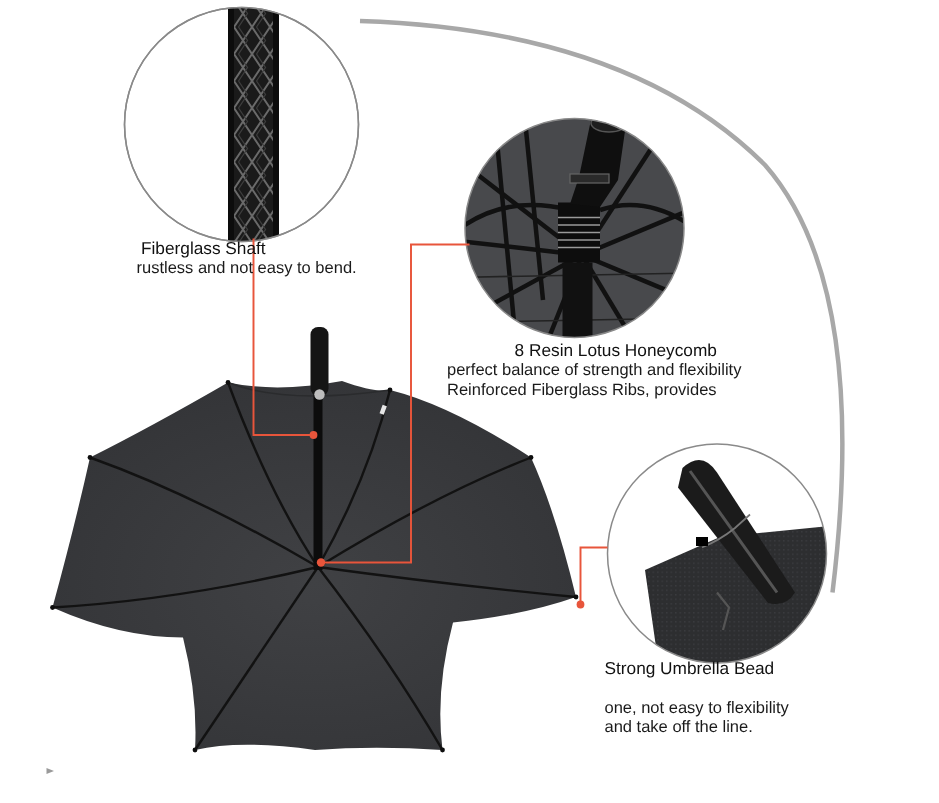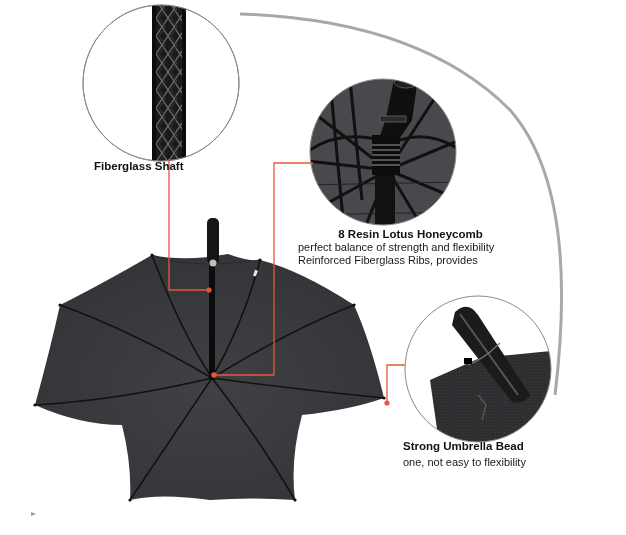--- a/index.html
+++ b/index.html
@@ -1,27 +1,27 @@
 <!DOCTYPE html>
 <html><head>
   <meta charset="utf-8">
   <style>
     html, body { margin: 0; padding: 0; background: #ffffff; }
     body { width: 626px; height: 535px; position: relative; overflow: hidden;
            font-family: "Liberation Sans", sans-serif; color: #111; }
     #art { position: absolute; left: 0; top: 0; }
     .callout { position: absolute; }
-    .callout .title { font-weight: bold; font-size: 11.5px; line-height: 13px; color: #111; }
+    .callout .title { font-weight: normal; font-size: 11.5px; line-height: 13px; color: #111; }
     .callout .desc { font-size: 11px; line-height: 12.5px; color: #1a1a1a; }
     #c-shaft { left: 91px; top: 160px; width: 220px; }
     #c-shaft .title { margin-left: 3px; }
     #c-stand { left: 298px; top: 228px; width: 260px; }
     #c-stand .title { text-align: center; width: 225px; }
     #c-bead { left: 403px; top: 440px; width: 200px; }
-    #c-bead .title { margin-bottom: 3px; }
+    #c-bead .title { margin-bottom: 13px; }
   </style>
 </head>
 <body>
 
 <svg id="art" width="626" height="535" viewBox="0 0 626 535" xmlns="http://www.w3.org/2000/svg">
   <defs>
     <clipPath id="clip1">
         <circle cx="161" cy="83" r="78"></circle>
       </clipPath>
     <clipPath id="clip2">
@@ -153,24 +153,26 @@
     <circle cx="209" cy="290" r="2.6"></circle>
     <circle cx="214" cy="375" r="2.8"></circle>
     <circle cx="387" cy="403" r="2.6"></circle>
   </g>
 
   <path d="M31 512 L36 514 L31 516 Z" fill="#9a9a9a"></path>
 </svg>
 
 <div class="callout" id="c-shaft">
   <div class="title">Fiberglass Shaft</div>
+  <div class="desc">rustless and not easy to bend.</div>
 </div>
 
 <div class="callout" id="c-stand">
   <div class="title">8 Resin Lotus Honeycomb</div>
   <div class="desc">perfect balance of strength and flexibility</div>
   <div class="desc">Reinforced Fiberglass Ribs, provides</div>
 </div>
 
 <div class="callout" id="c-bead">
   <div class="title">Strong Umbrella Bead</div>
   <div class="desc">one, not easy to flexibility</div>
+  <div class="desc">and take off the line.</div>
 </div>
 
 </body></html>

